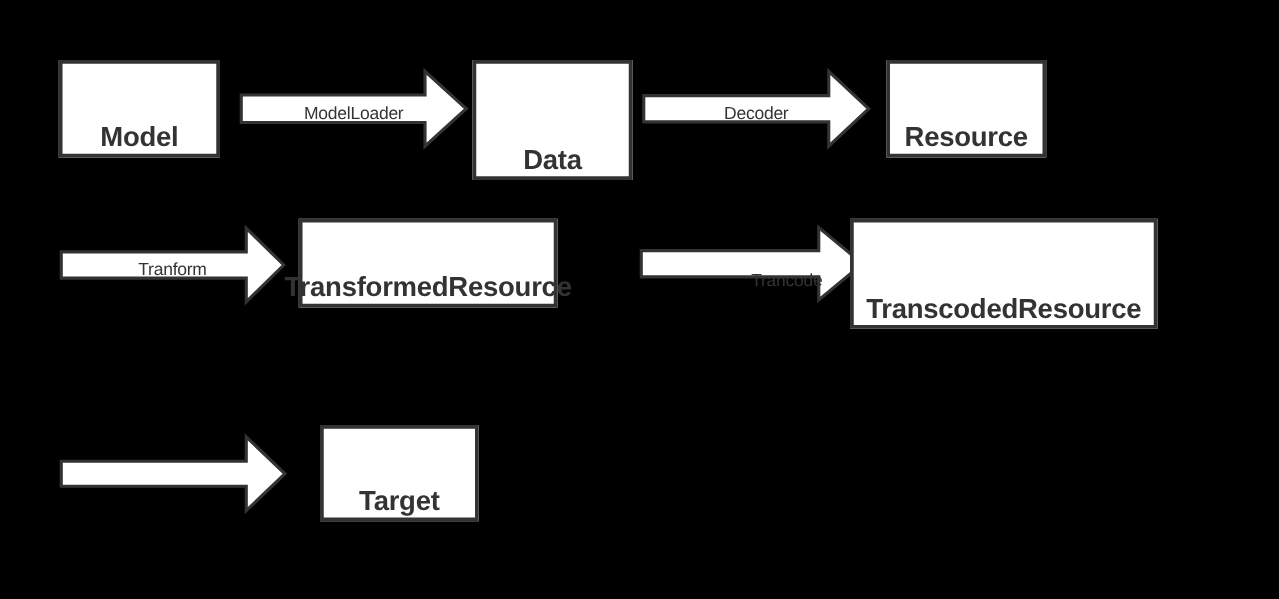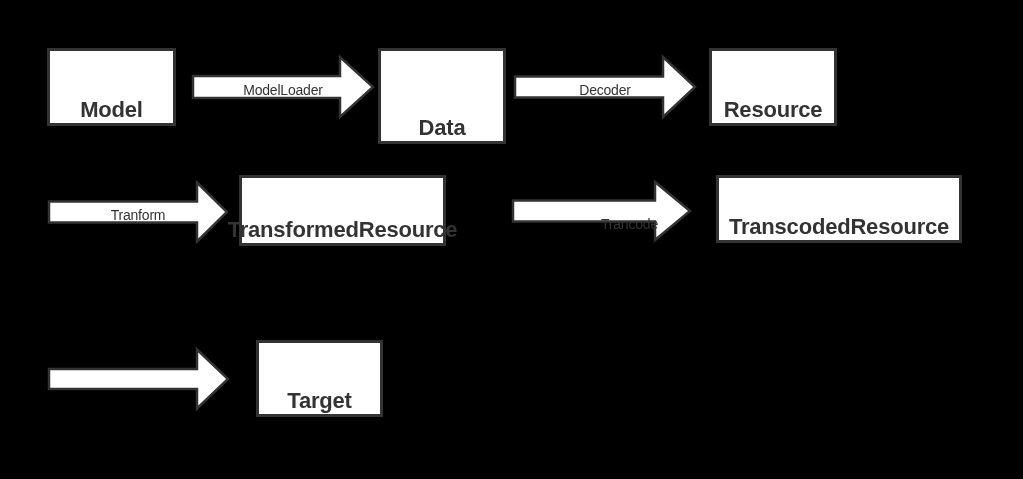--- a/index.html
+++ b/index.html
@@ -74,19 +74,19 @@
     </div>
     <div class="node" style="left: 378px; top: 48px; width: 128px; height: 96px;">
       <span class="node-label">Data</span>
     </div>
     <div class="node" style="left: 709px; top: 48px; width: 128px; height: 78px;">
       <span class="node-label">Resource</span>
     </div>
     <div class="node" style="left: 239px; top: 175px; width: 207px; height: 71px;">
       <span class="node-label">TransformedResource</span>
     </div>
-    <div class="node" style="left: 716px; top: 175px; width: 246px; height: 68px;">
+    <div class="node" style="left: 680px; top: 175px; width: 246px; height: 88px;">
       <span class="node-label">TranscodedResource</span>
     </div>
     <div class="node" style="left: 256px; top: 340px; width: 127px; height: 77px;">
       <span class="node-label">Target</span>
     </div>
   </div>
 
 </body></html>

